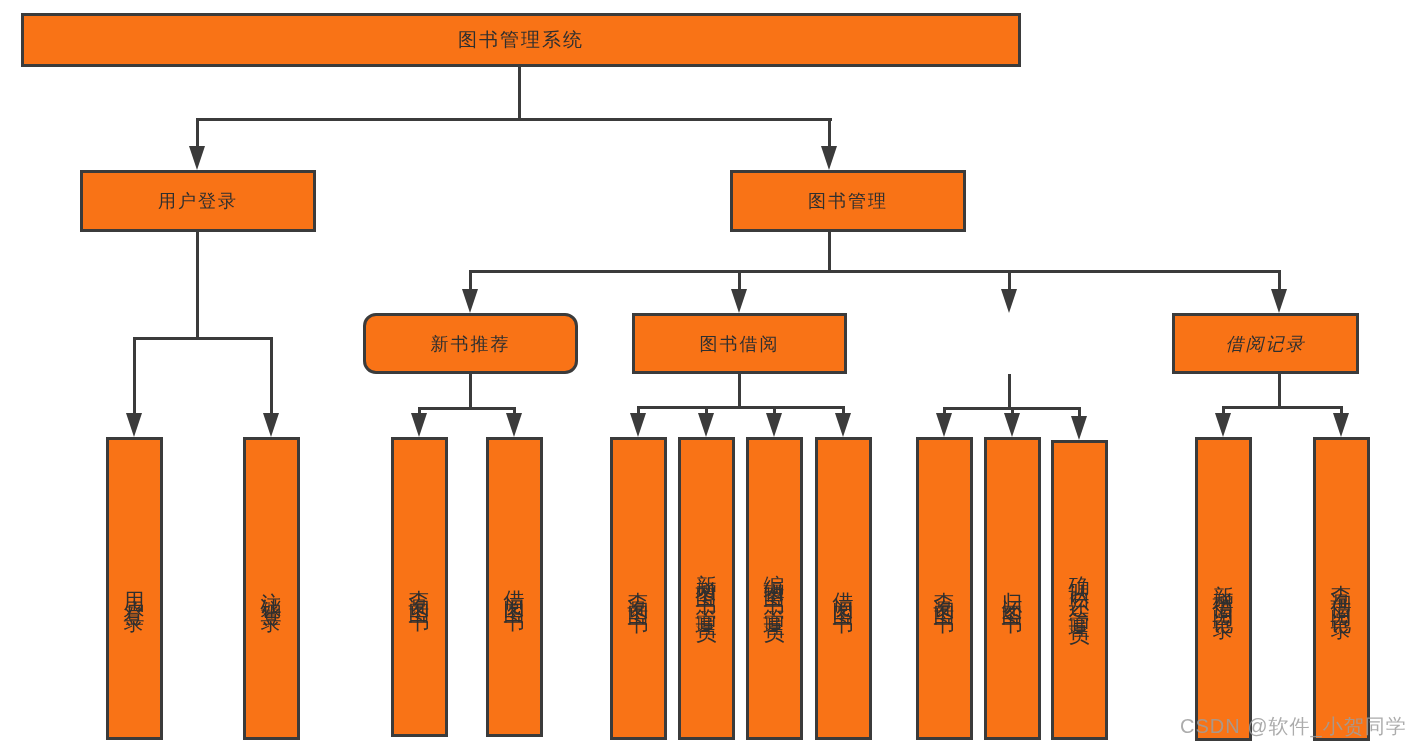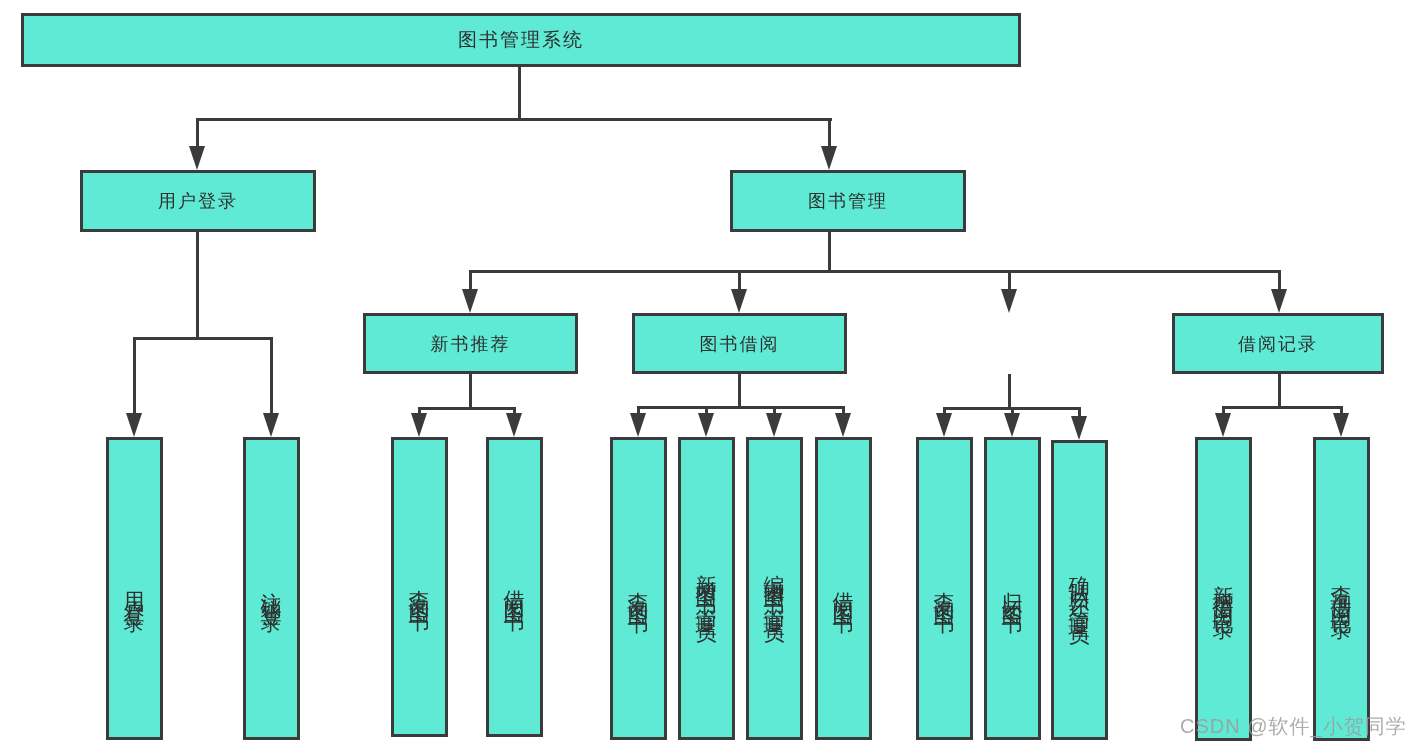--- a/index.html
+++ b/index.html
@@ -1,21 +1,21 @@
 <!DOCTYPE html>
 <html><head>
 <meta charset="utf-8">
 <style>
   html,body{margin:0;padding:0;background:#ffffff;}
   #canvas{
     position:relative;width:1405px;height:747px;background:#ffffff;overflow:hidden;
     font-family:"Liberation Sans","DejaVu Sans",sans-serif;
   }
   .node{
-    position:absolute;box-sizing:border-box;background:#5eead4;border:3px solid #3b3b3b;
+    position:absolute;box-sizing:border-box;background:#f97316;border:3px solid #3b3b3b;
     display:flex;align-items:center;justify-content:center;color:#2f2f2f;z-index:2;
   }
   .node.h{font-size:18px;letter-spacing:2px;white-space:nowrap;}
   .node.root{font-size:19px;}
   .node.v{
     writing-mode:vertical-rl;text-orientation:mixed;
     font-size:21px;letter-spacing:7px;line-height:1;
   }
   .lh{position:absolute;height:3px;background:#3b3b3b;z-index:1;}
   .lv{position:absolute;width:3px;background:#3b3b3b;z-index:1;}
@@ -91,23 +91,23 @@
   <div class="lv" style="left:1222px;top:406px;height:7px;"></div>
   <div class="arrow" style="left:1215px;top:413px;"></div>
   <div class="lv" style="left:1340px;top:406px;height:7px;"></div>
   <div class="arrow" style="left:1333px;top:413px;"></div>
 
   <div class="node h root" style="left:21px;top:13px;width:1000px;height:54px;">图书管理系统</div>
 
   <div class="node h" style="left:80px;top:170px;width:236px;height:62px;">用户登录</div>
   <div class="node h" style="left:712px;top:170px;width:236px;height:62px;margin-left:18px;">图书管理</div>
 
-  <div class="node h" style="left:363px;top:313px;width:215px;height:61px;">新书推荐</div>
+  <div class="node h" style="left:363px;top:313px;width:215px;height:61px;border-radius:13px;">新书推荐</div>
   <div class="node h" style="left:632px;top:313px;width:215px;height:61px;">图书借阅</div>
-  <div class="node h" style="left:1172px;top:313px;width:212px;height:61px;">借阅记录</div>
+  <div class="node h" style="left:1172px;top:313px;width:187px;height:61px;font-style:italic;">借阅记录</div>
 
   <div class="node v" style="left:106px;top:437px;width:57px;height:303px;">用户登录</div>
   <div class="node v" style="left:243px;top:437px;width:57px;height:303px;">注销登录</div>
 
   <div class="node v" style="left:391px;top:437px;width:57px;height:300px;">查询图书</div>
   <div class="node v" style="left:486px;top:437px;width:57px;height:300px;">借阅图书</div>
 
   <div class="node v" style="left:610px;top:437px;width:57px;height:303px;">查询图书</div>
   <div class="node v" style="left:678px;top:437px;width:57px;height:303px;">新增图书（管理员）</div>
   <div class="node v" style="left:746px;top:437px;width:57px;height:303px;">编辑图书（管理员）</div>

